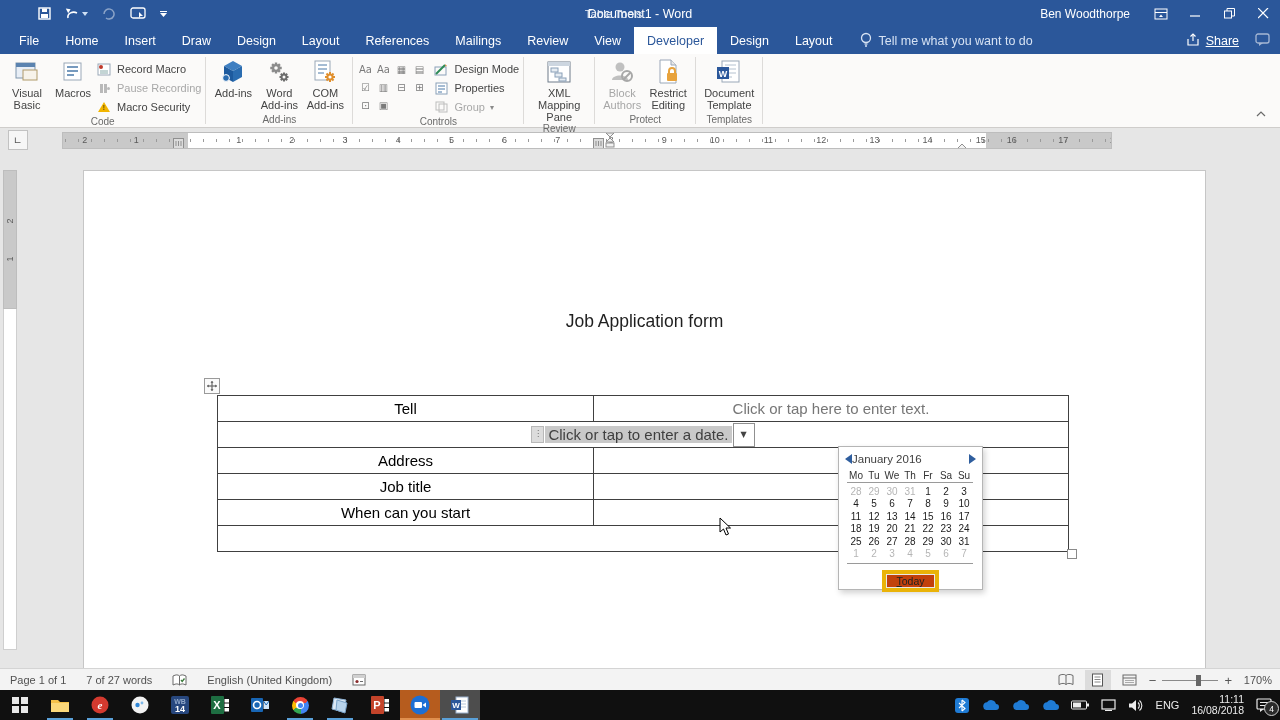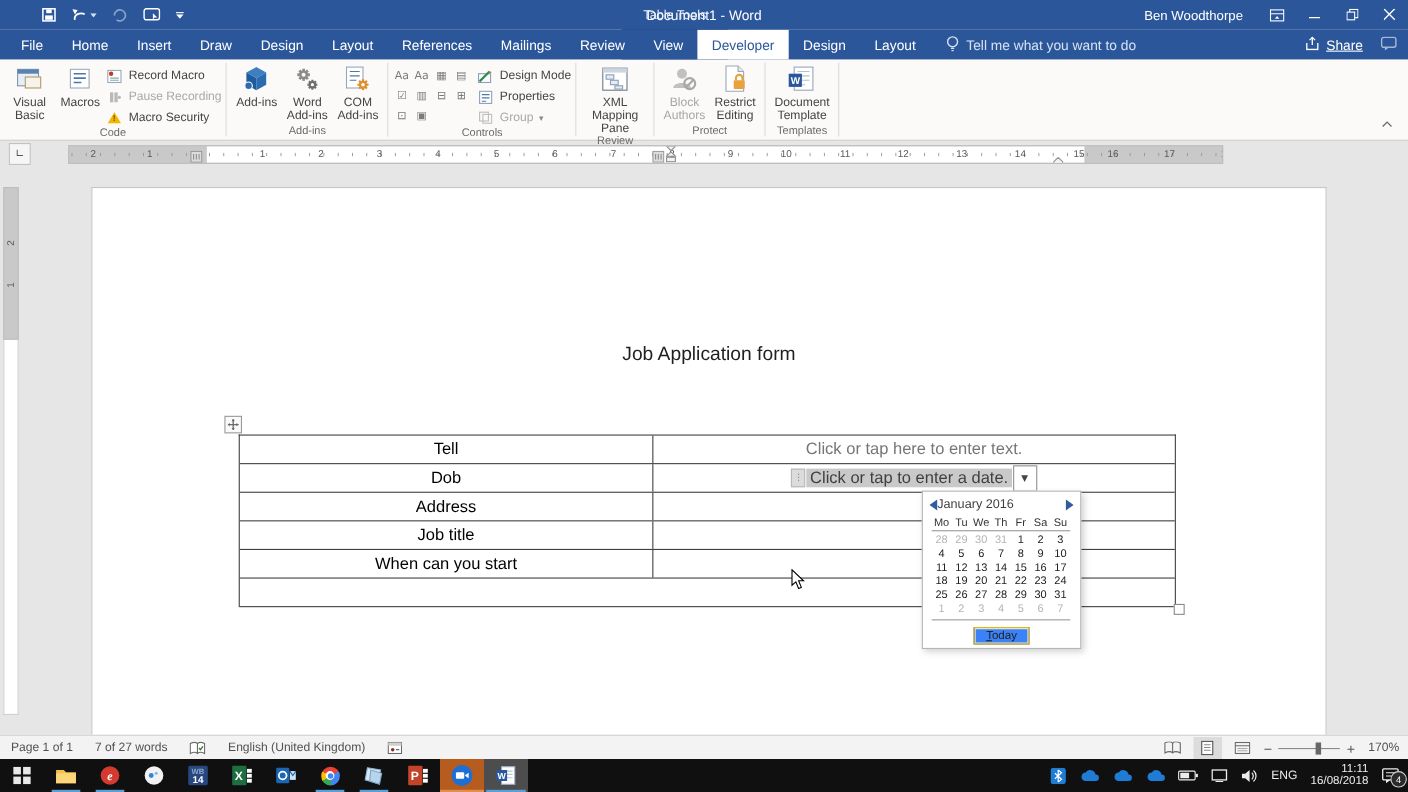--- a/index.html
+++ b/index.html
@@ -87,21 +87,21 @@
   .cal-month{flex:1;text-align:left;font-size:11.5px;color:#3f3f3f;}
   .cal-arrow{width:0;height:0;}
   .cal-arrow.left{border-top:5px solid transparent;border-bottom:5px solid transparent;border-right:7px solid #2f5e9e;}
   .cal-arrow.right{border-top:5px solid transparent;border-bottom:5px solid transparent;border-left:7px solid #2f5e9e;}
   .cal-days{display:grid;grid-template-columns:repeat(7,18px);margin:1px 0 0 8px;border-bottom:1px solid #9a9a9a;padding-bottom:1px;width:126px;}
   .cal-days span{font-size:10px;color:#333;text-align:center;}
   .cal-grid{display:grid;grid-template-columns:repeat(7,18px);grid-auto-rows:12.4px;margin:3px 0 0 8px;width:126px;border-bottom:1px solid #9a9a9a;padding-bottom:3px;}
   .cal-cell{font-size:10px;color:#1c1c1c;text-align:center;line-height:12.4px;}
   .cal-cell.muted{color:#b5b5b5;}
   .cal-foot{display:flex;justify-content:center;margin-top:6px;}
-  .todaybtn{border:1px solid #eab308;background:#3b82f6;box-shadow:inset 0 0 0 1px #e8e8e8;font-size:10.5px;color:#222;padding:1px 10px;}
+  .todaybtn{border:4px solid #eab308;background:#c2410c;box-shadow:inset 0 0 0 1px #e8e8e8;font-size:10.5px;color:#222;padding:1px 10px;}
   .todaybtn .tu{text-decoration:underline;}
 
   
   .cursor{position:absolute;left:635px;top:346px;z-index:16;}
 
   
   .statusbar{position:absolute;top:668px;left:0;width:1280px;height:22px;background:#f3f3f3;border-top:1px solid #d4d4d4;z-index:30;display:flex;align-items:center;font-size:11px;color:#515151;}
   .sb-item{padding:0 10px;display:flex;align-items:center;gap:4px;}
   .sb-right{margin-left:auto;display:flex;align-items:center;gap:6px;padding-right:8px;}
   .viewbtn{width:26px;height:20px;display:flex;align-items:center;justify-content:center;}
@@ -611,21 +611,20 @@
       </div>
 
     <div class="jobtable">
       <div class="trow">
         <div class="tcell-l">Tell</div>
         <div class="tcell-r">
           <span class="placeholder">Click or tap here to enter text.</span>
         </div>
       </div>
       <div class="trow">
-        <div class="tcell-l">Dob</div>
         <div class="tcell-r">
           <span class="datectl">
             <span class="cchandle">⋮</span>
             <span class="datehl">Click or tap to enter a date.</span>
             <span class="datedrop">▼</span>
           </span>
         </div>
       </div>
       <div class="trow">
         <div class="tcell-l">Address</div>

